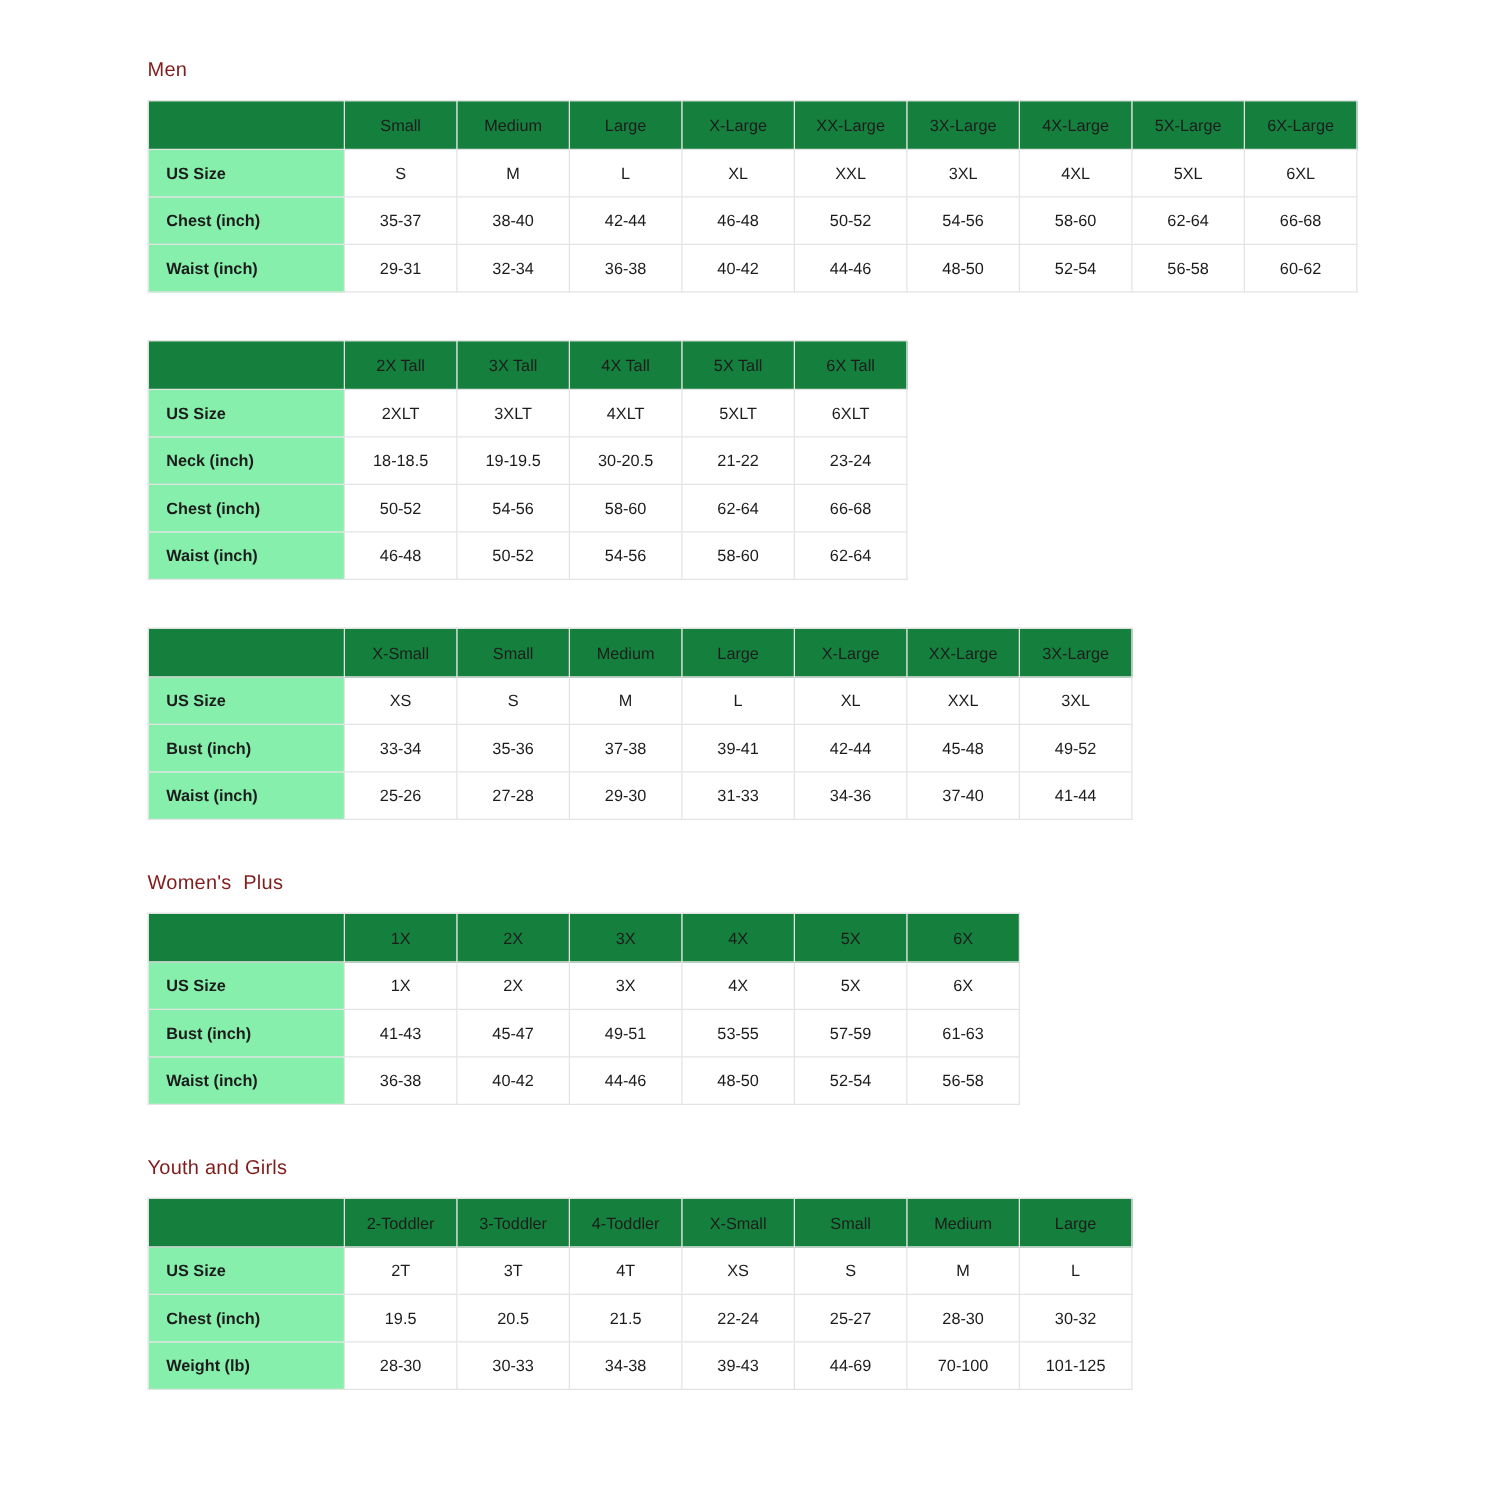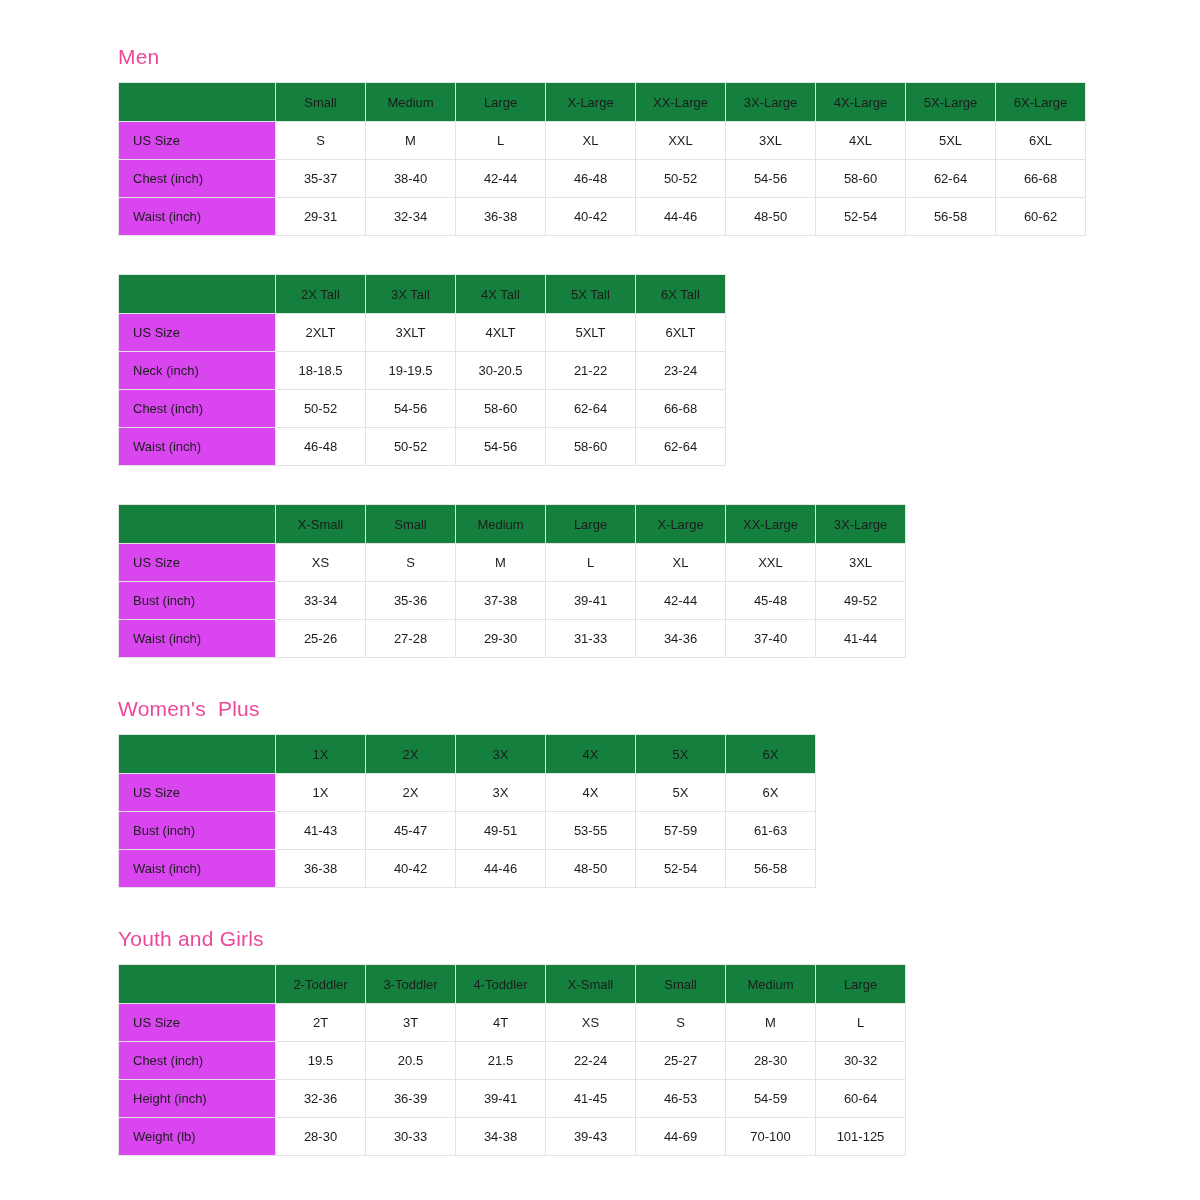--- a/index.html
+++ b/index.html
@@ -7,23 +7,23 @@
     width:1200px;height:1200px;
     background:#ffffff;
     font-family:"Liberation Sans", sans-serif;
     color:#1c1c1c;
     overflow:hidden;
   }
   .wrap{padding:44px 0 0 118px;}
   .chart-section{margin-bottom:38px;}
   .title-row{margin:0 0 10px 0;line-height:26px;}
   .title{
-    font-size:21px;
+    font-size:16px;
     font-weight:400;
-    color:#ec4899;
+    color:#7f1d1d;
     white-space:pre;
     letter-spacing:0.2px;
   }
   .subtitle{
     font-size:12.5px;
     font-style:italic;
     font-weight:700;
     color:#262626;
     margin-left:14px;
   }
@@ -39,23 +39,23 @@
     height:37px;
     padding:0 4px;
     color:#1c1c1c;
   }
   .size-table thead th{
     background:#15803d;
     height:38px;
     font-weight:400;
   }
   .size-table td.row-label{
-    background:#d946ef;
+    background:#86efac;
     text-align:left;
-    font-weight:400;
+    font-weight:700;
     padding-left:14px;
   }
   col.label-col{width:157px;}
   col.data-col{width:90px;}
 </style>
 </head>
 <body>
 
 <div class="wrap">
 
@@ -346,30 +346,20 @@
             <td class="row-label">Chest (inch)</td>
             <td>19.5</td>
             <td>20.5</td>
             <td>21.5</td>
             <td>22-24</td>
             <td>25-27</td>
             <td>28-30</td>
             <td>30-32</td>
           </tr>
           <tr>
-            <td class="row-label">Height (inch)</td>
-            <td>32-36</td>
-            <td>36-39</td>
-            <td>39-41</td>
-            <td>41-45</td>
-            <td>46-53</td>
-            <td>54-59</td>
-            <td>60-64</td>
-          </tr>
-          <tr>
             <td class="row-label">Weight (lb)</td>
             <td>28-30</td>
             <td>30-33</td>
             <td>34-38</td>
             <td>39-43</td>
             <td>44-69</td>
             <td>70-100</td>
             <td>101-125</td>
           </tr>
         </tbody>

